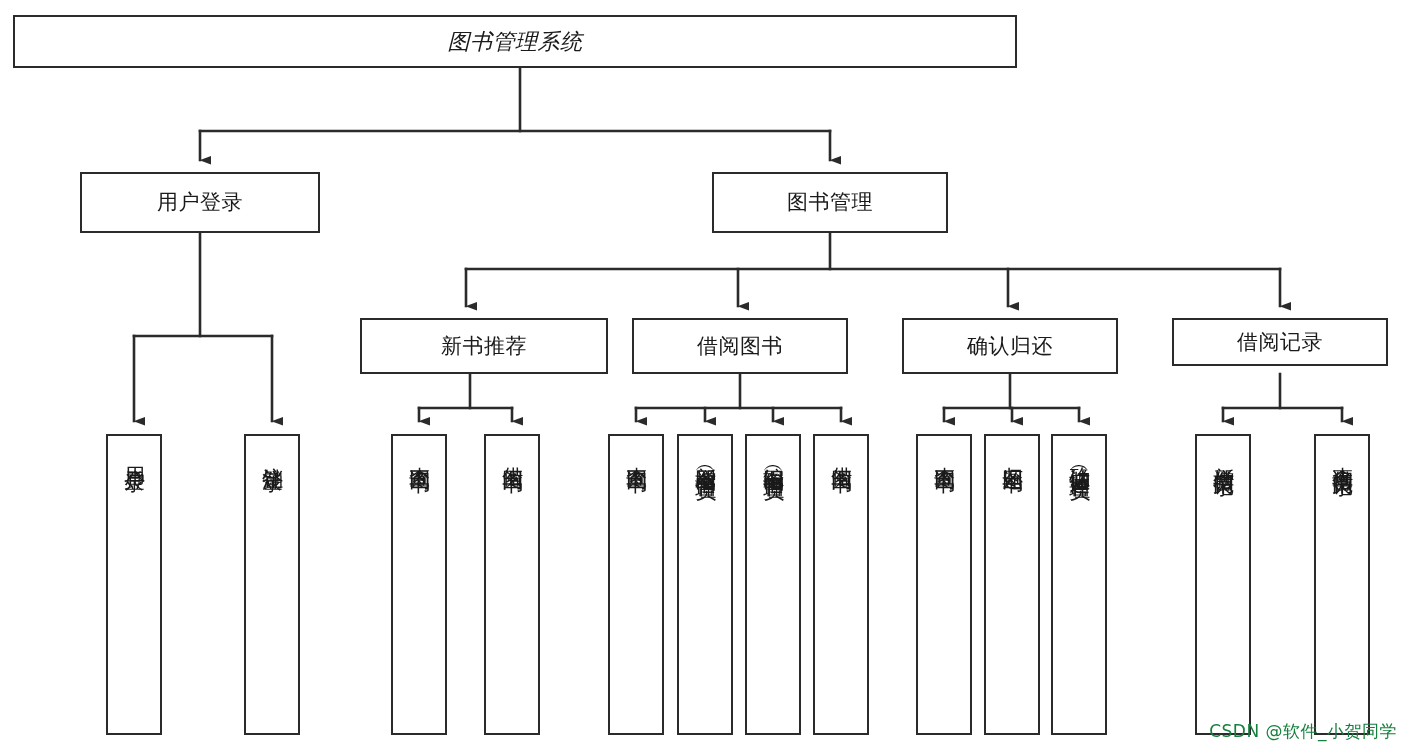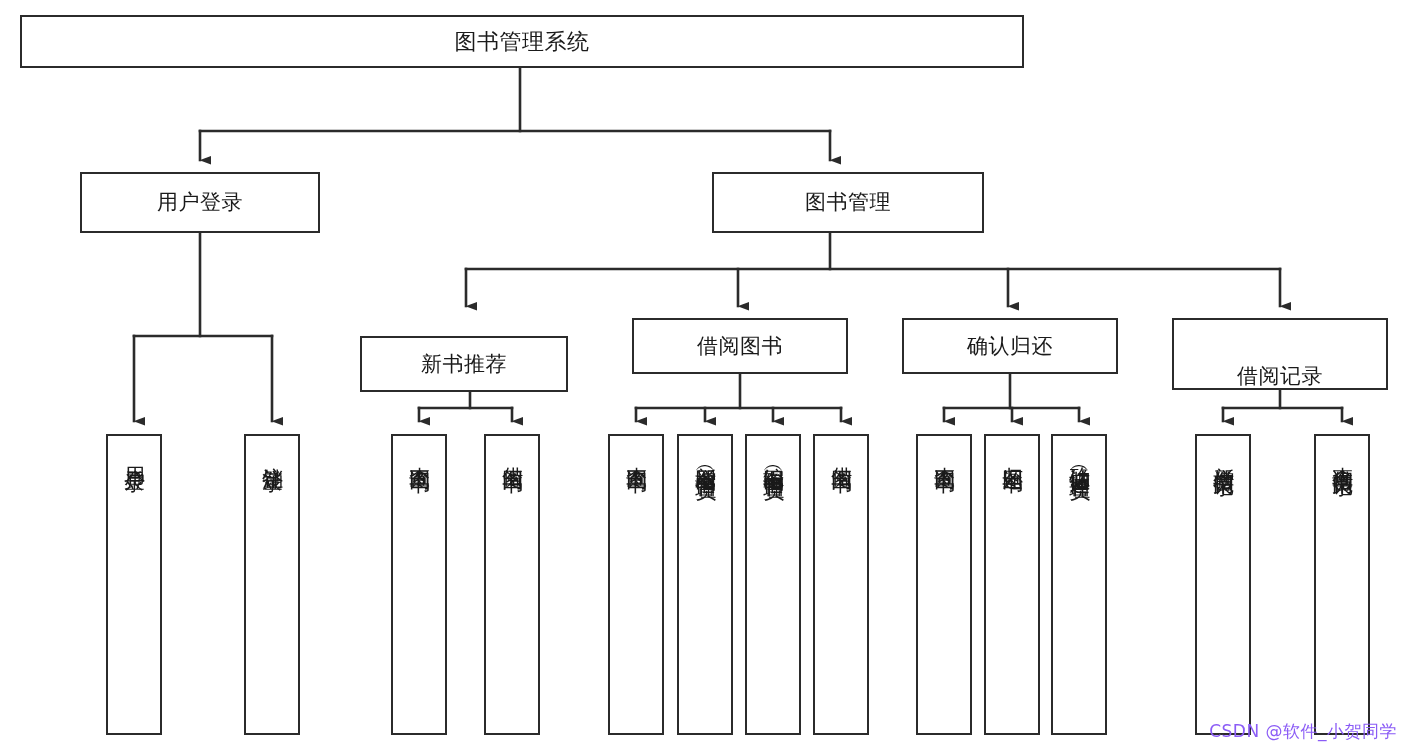--- a/index.html
+++ b/index.html
@@ -65,21 +65,21 @@
     line-height: 1.30;
     letter-spacing: 2px;
     white-space: pre;
   }
   
   #watermark {
     position: absolute;
     right: 8px;
     bottom: 4px;
     font-size: 17px;
-    color: #8b5cf6;
+    color: #15803d;
     letter-spacing: 0.5px;
     white-space: nowrap;
     user-select: none;
   }
 </style>
 </head>
 <body>
 
 <div id="canvas">
 
@@ -126,45 +126,45 @@
       <path d="M1012,408 L1012,421" marker-end="url(#arw)"></path>
       <path d="M1079,408 L1079,421" marker-end="url(#arw)"></path>
 
       <path d="M1280,374 L1280,408"></path>
       <path d="M1223,408 L1342,408"></path>
       <path d="M1223,408 L1223,421" marker-end="url(#arw)"></path>
       <path d="M1342,408 L1342,421" marker-end="url(#arw)"></path>
     </g>
   </svg>
 
-  <div class="node root" style="left:20px; top:15px; width:1004px; height:53px;">
+  <div class="node root" style="left:13px; top:15px; width:1004px; height:53px;font-style:italic;">
     <span class="label">图书管理系统</span>
   </div>
 
   <div class="node lvl2" style="left:80px; top:172px; width:240px; height:61px;">
     <span class="label">用户登录</span>
   </div>
 
-  <div class="node lvl2" style="left:712px; top:172px; width:272px; height:61px;">
+  <div class="node lvl2" style="left:712px; top:172px; width:236px; height:61px;">
     <span class="label">图书管理</span>
   </div>
 
-  <div class="node lvl3" style="left:360px; top:318px; width:208px; height:56px;margin-top:18px;">
+  <div class="node lvl3" style="left:360px; top:318px; width:248px; height:56px;">
     <span class="label">新书推荐</span>
   </div>
 
   <div class="node lvl3" style="left:632px; top:318px; width:216px; height:56px;">
     <span class="label">借阅图书</span>
   </div>
 
   <div class="node lvl3" style="left:902px; top:318px; width:216px; height:56px;">
     <span class="label">确认归还</span>
   </div>
 
-  <div class="node lvl3" style="left:1172px; top:318px; width:216px; height:72px;align-items:flex-end;">
+  <div class="node lvl3" style="left:1172px; top:318px; width:216px; height:48px;">
     <span class="label">借阅记录</span>
   </div>
 
   <div class="node leaf" style="left:106px; top:434px; width:56px; height:301px;">
     <span class="label">用户登录</span>
   </div>
 
   <div class="node leaf" style="left:244px; top:434px; width:56px; height:301px;">
     <span class="label">注销登录</span>
   </div>

